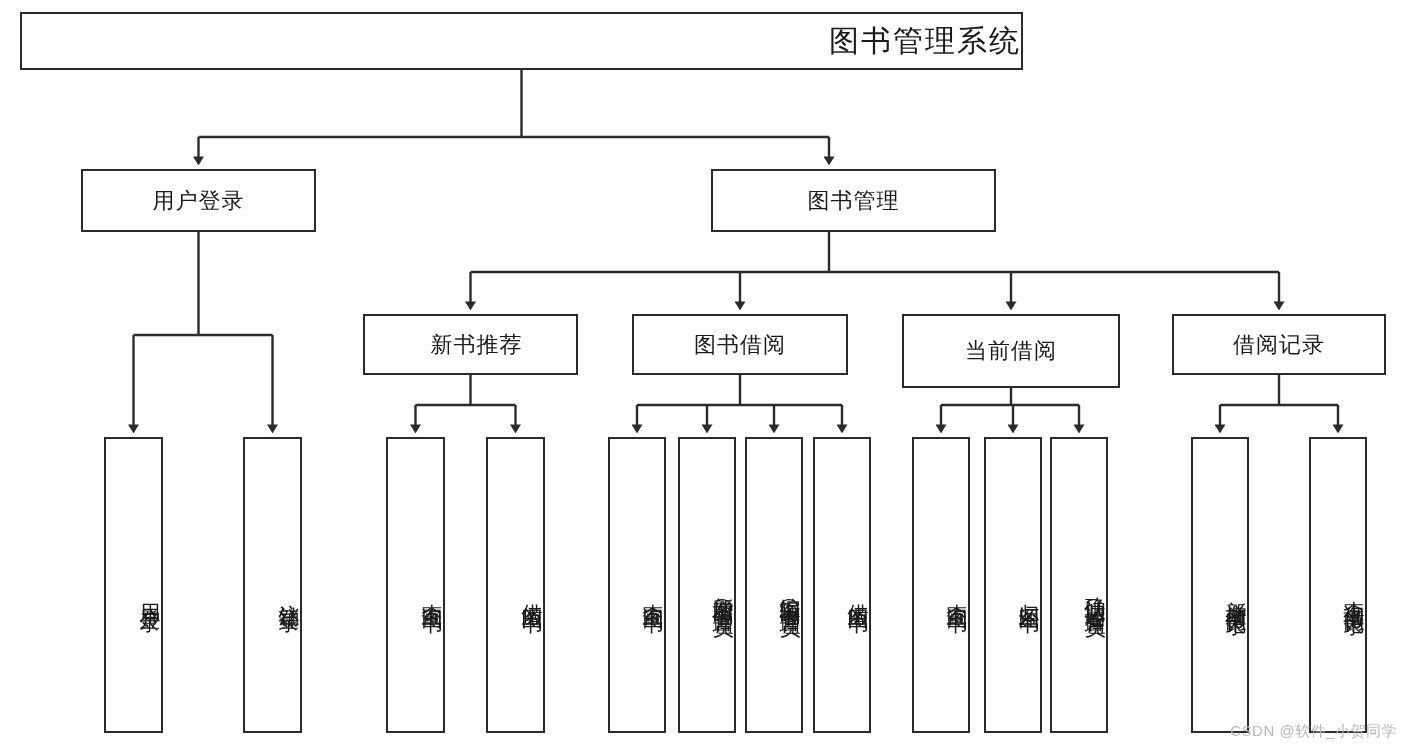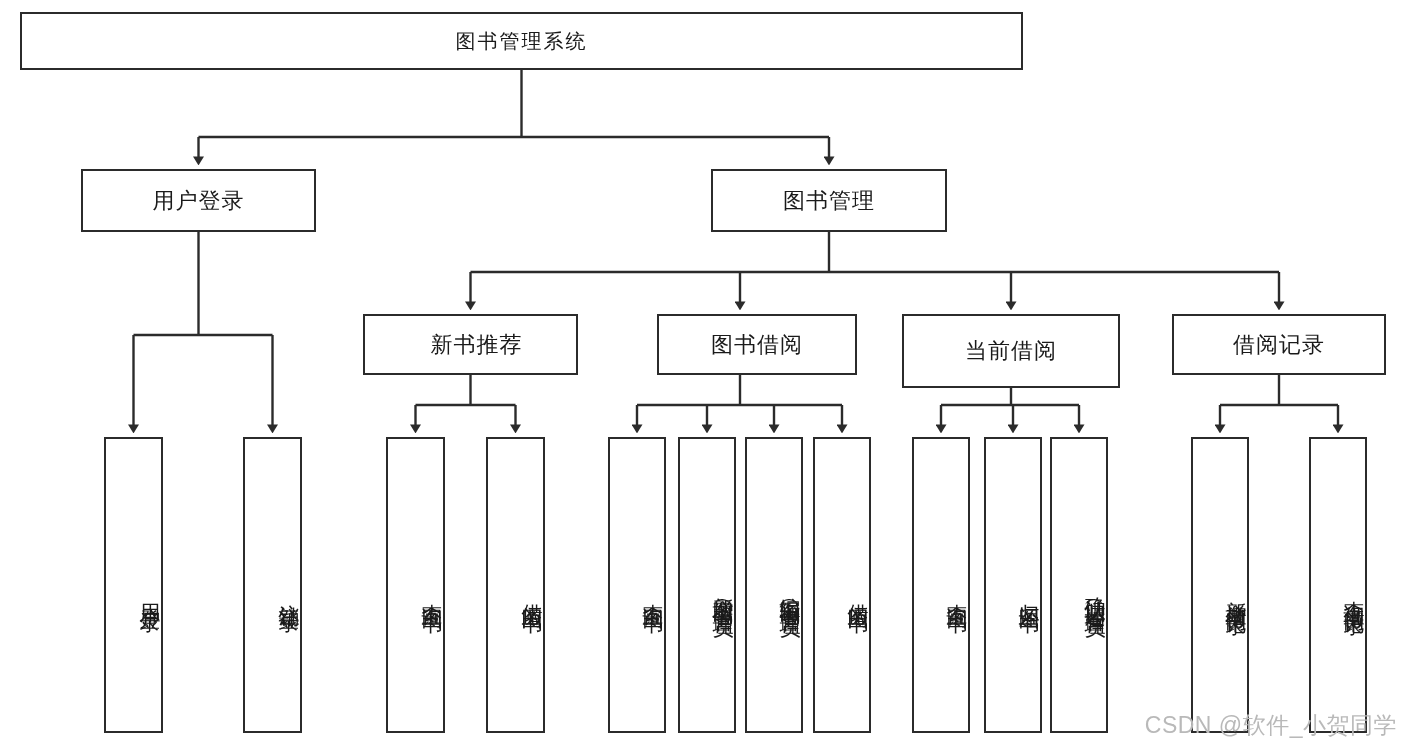--- a/index.html
+++ b/index.html
@@ -13,41 +13,41 @@
     position:absolute;
     box-sizing:border-box;
     border:2px solid #2b2b2b;
     background:#ffffff;
     display:flex;
     align-items:center;
     justify-content:center;
     color:#1a1a1a;
   }
   .node.h{ font-size:22px; letter-spacing:1px; }
-  .node.title{ font-size:20px; letter-spacing:2px; }
+  .node.title{ font-size:30px; letter-spacing:2px;justify-content:flex-end; }
   .node.v{
     writing-mode:vertical-rl;
     text-orientation:upright;
     font-size:21px;
     letter-spacing:3px;
     padding-top:16px;
     align-items:flex-start;
     justify-content:center;
   }
   .node.v .vtxt{
     writing-mode:vertical-rl;
     text-orientation:upright;
     white-space:nowrap;
     line-height:1;
   }
   #watermark{
     position:absolute;
     right:8px;
     bottom:6px;
-    font-size:23px;
+    font-size:15px;
     color:#b9b9b9;
     letter-spacing:0.5px;
     white-space:nowrap;
     pointer-events:none;
   }
 </style>
 </head>
 <body>
 
 <div id="stage">
@@ -95,28 +95,28 @@
       </g>
   </svg>
 
   <div class="node title" style="left: 20px; top: 12px; width: 1003px; height: 58px;">
     <span>图书管理系统</span>
   </div>
 
   <div class="node h" style="left: 81px; top: 169px; width: 235px; height: 63px;">
     <span>用户登录</span>
   </div>
-  <div class="node h" style="left: 711px; top: 169px; width: 236px; height: 63px;">
+  <div class="node h" style="left: 711px; top: 169px; width: 285px; height: 63px;">
     <span>图书管理</span>
   </div>
 
   <div class="node h" style="left: 363px; top: 314px; width: 215px; height: 61px; padding-left: 12px;">
     <span>新书推荐</span>
   </div>
-  <div class="node h" style="left: 632px; top: 314px; width: 200px; height: 61px; margin-left: 25px;">
+  <div class="node h" style="left: 632px; top: 314px; width: 216px; height: 61px;">
     <span>图书借阅</span>
   </div>
   <div class="node h" style="left: 902px; top: 314px; width: 218px; height: 74px;">
     <span>当前借阅</span>
   </div>
   <div class="node h" style="left: 1172px; top: 314px; width: 214px; height: 61px; text-align: center;">
     <span>借阅记录</span>
   </div>
 
   <div id="leaf-layer">

